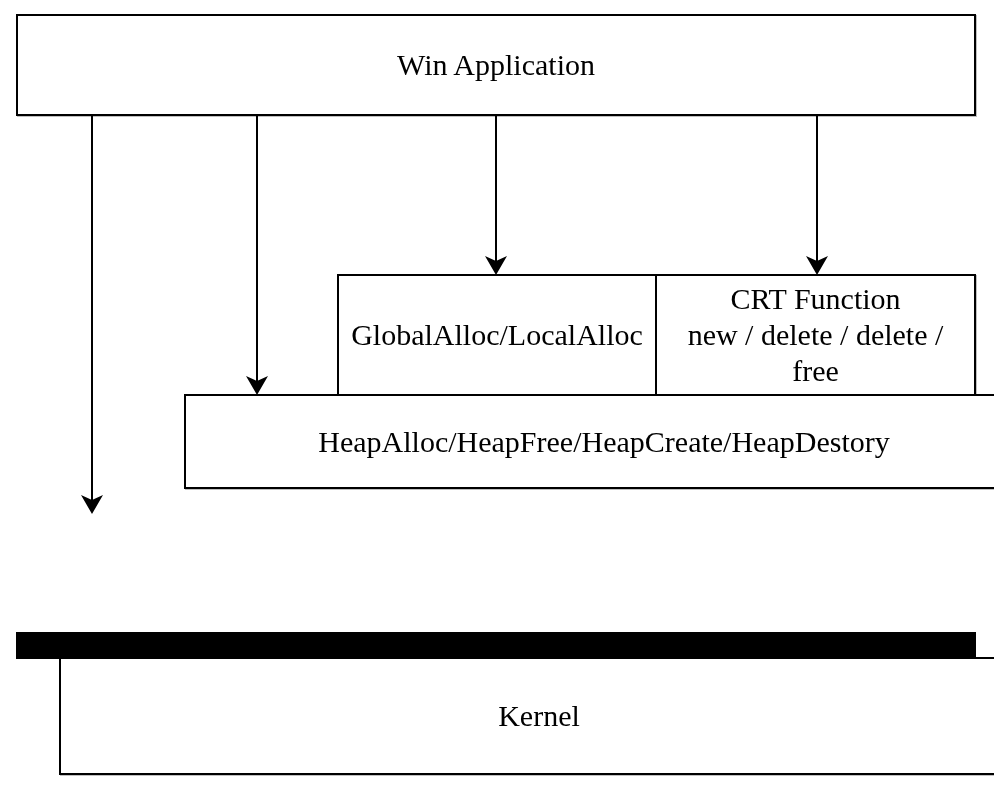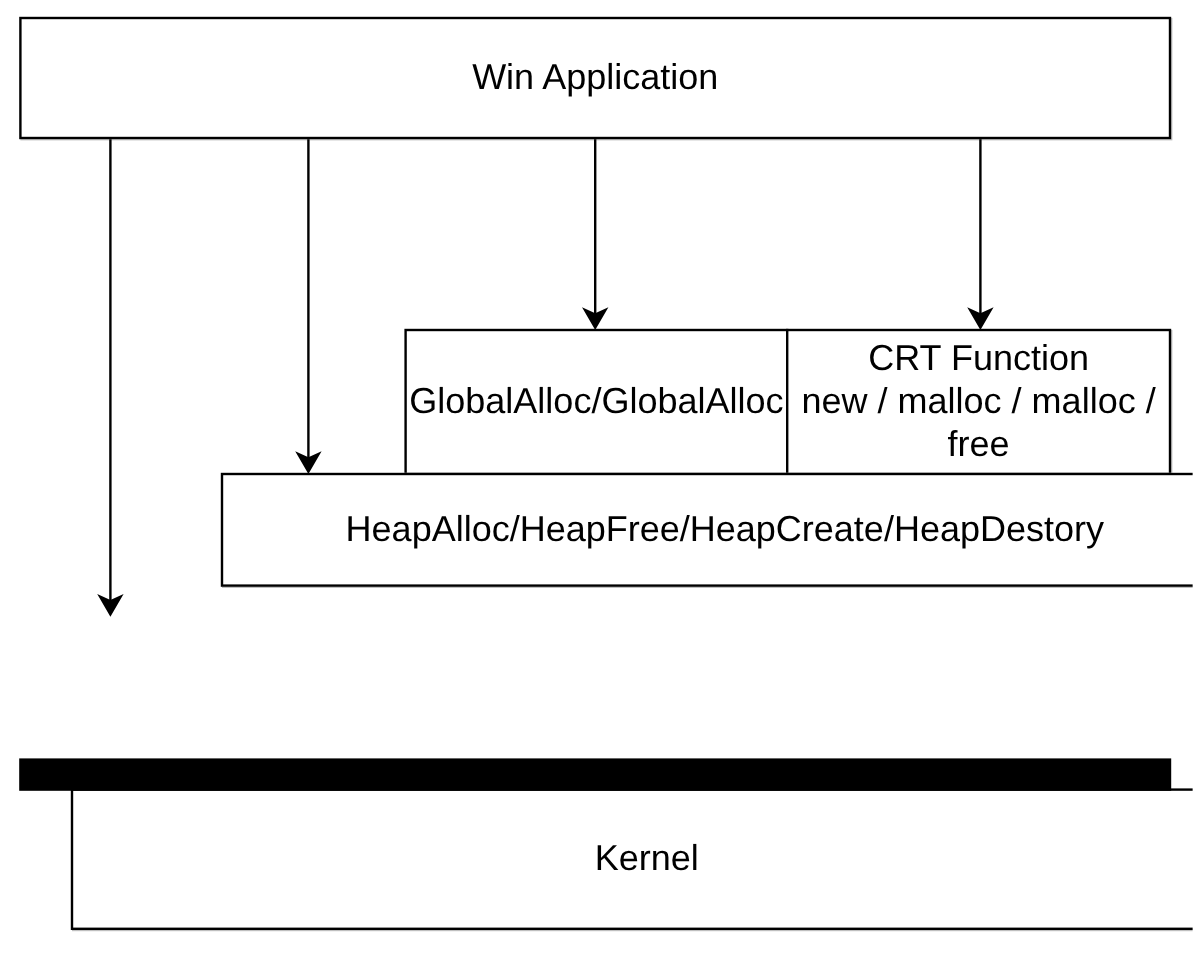--- a/index.html
+++ b/index.html
@@ -1,21 +1,21 @@
 <!DOCTYPE html>
 <html style="--ink: #000000; --bg: #ffffff;"><head>
 <meta charset="utf-8">
 <style>
   html, body { margin: 0; padding: 0; background: #ffffff; }
   .canvas {
     position: relative;
     width: 994px;
     height: 794px;
     background: var(--bg, #ffffff);
-    font-family: Liberation Sans, sans-serif;
+    font-family: Liberation Serif, serif;
     color: var(--ink, #000000);
     overflow: hidden;
   }
   .box {
     position: absolute;
     box-sizing: border-box;
     border: 2px solid var(--ink, #000000);
     background: var(--bg, #ffffff);
     display: flex;
     flex-direction: column;
@@ -71,26 +71,26 @@
       <line x1="817" y1="116" x2="817" y2="262"></line>
       <path d="M 817 275 L 806 256 L 817 261 L 828 256 Z"></path>
     </g>
   </svg>
 
   <div class="box" id="box-win">
     <div class="label">Win Application</div>
   </div>
 
   <div class="box" id="box-global">
-    <div class="label">GlobalAlloc/GlobalAlloc</div>
+    <div class="label">GlobalAlloc/LocalAlloc</div>
   </div>
 
   <div class="box" id="box-crt">
     <div class="label">CRT Function</div>
-    <div class="label-wrap">new / malloc / malloc / free</div>
+    <div class="label-wrap">new / delete / delete / free</div>
   </div>
 
   <div class="box" id="box-heap">
     <div class="label">HeapAlloc/HeapFree/HeapCreate/HeapDestory</div>
   </div>
 
 
   <div class="separator"></div>
 
   <div class="box" id="box-kernel">

